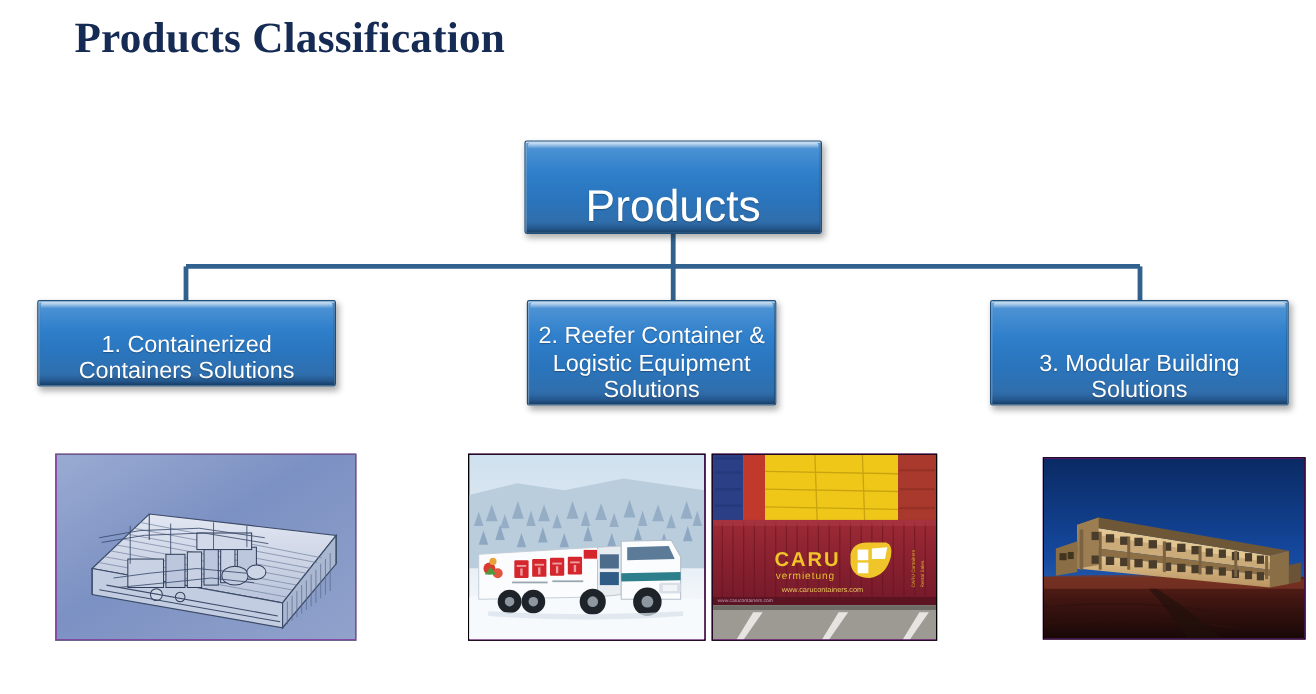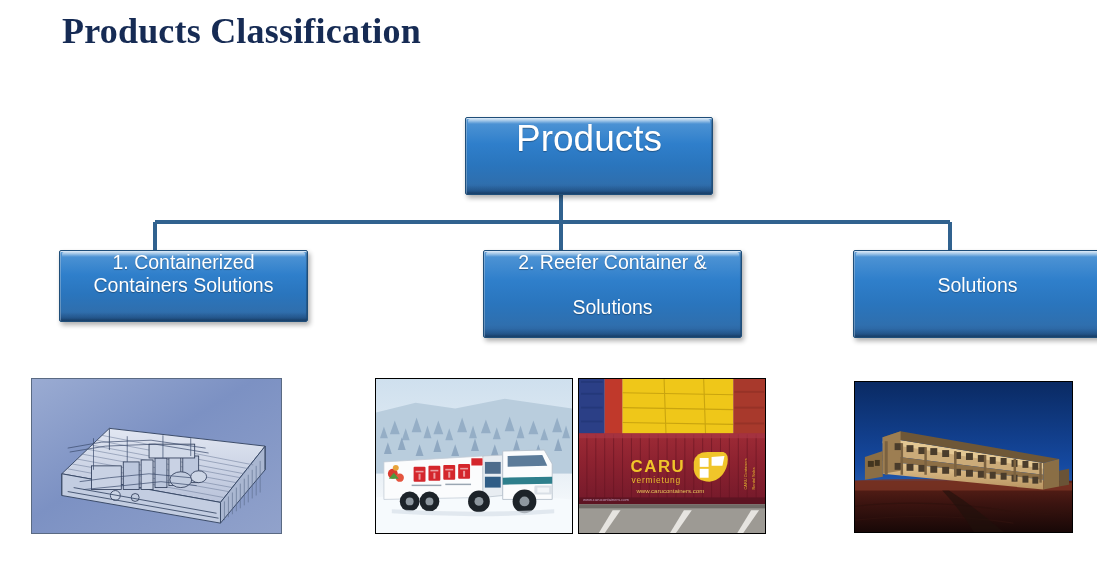--- a/index.html
+++ b/index.html
@@ -49,26 +49,25 @@
         #2a75bd 62%,
         #2f6fae 86%,
         #2a5d95 100%);
     box-shadow:
       inset 0 1px 0 rgba(255,255,255,.72),
       inset 1px 0 0 rgba(255,255,255,.28),
       inset -1px 0 0 rgba(0,0,0,.16),
       inset 0 -2px 2px rgba(0,0,0,.20),
       2px 3px 5px rgba(0,0,0,.32);
     display: flex;
-    align-items: flex-start;
+    align-items: flex-end;
     justify-content: center;
     text-align: center;
     color: #ffffff;
     text-shadow: 0 1px 1px rgba(0,0,0,.30);
-    margin-left: 28px;
   }
   .node::before {        
     content: "";
     position: absolute;
     left: 2px; right: 2px; top: 1px; height: 5px;
     border-radius: 2px 2px 0 0;
     background: linear-gradient(to bottom, rgba(255,255,255,.66), rgba(255,255,255,0));
     pointer-events: none;
   }
   .node::after {         
@@ -86,30 +85,31 @@
     font-weight: 400;
   }
 
   #node-root {
     left: 437px; top: 117px;
     width: 248px; height: 78px;
   }
   #node-root .node-text { font-size: 37px; }
 
   #node-1 { left: 31px;  top: 250px; width: 249px; height: 72px; }
-  #node-2 { left: 455px; top: 250px; width: 259px; height: 88px; }
+  #node-2 { left: 439px; top: 250px; width: 208px; height: 88px; }
   #node-3 { left: 825px; top: 250px; width: 249px; height: 88px; }
   .node-child .node-text { font-size: 19.5px; }
 
   
   .photo {
     position: absolute;
     border: 1px solid #000000;
     overflow: hidden;
     background: #a21caf;
+    margin-left: 15px;
   }
   #photo-containerized { left: 31px;  top: 378px; width: 251px; height: 156px; border-color:#5a6a83; }
   #photo-truck         { left: 375px; top: 378px; width: 198px; height: 156px; }
   #photo-caru          { left: 578px; top: 378px; width: 188px; height: 156px; }
   #photo-modular       { left: 854px; top: 381px; width: 219px; height: 152px; }
 
   .photo svg { display: block; width: 100%; height: 100%; }
 </style>
 </head>
 <body>
@@ -136,28 +136,28 @@
 <div class="node node-child" id="node-1">
   <span class="node-text">
     <span>1. Containerized</span><br>
     <span>Containers Solutions</span>
   </span>
 </div>
 
 <div class="node node-child" id="node-2">
   <span class="node-text">
     <span>2. Reefer Container &amp;</span><br>
-    <br>
+    <span>Logistic Equipment</span><br>
     <span>Solutions</span>
   </span>
 </div>
 
 <div class="node node-child" id="node-3">
   <span class="node-text">
-    <br>
+    <span>3. Modular Building</span><br>
     <span>Solutions</span>
   </span>
 </div>
 
 <div class="photo" id="photo-containerized">
   <svg viewBox="0 0 251 156" preserveAspectRatio="none">
     <defs>
       <linearGradient id="cadbg" x1="0" y1="0" x2="1" y2="1">
         <stop offset="0%" stop-color="#9aabd2"></stop>
         <stop offset="45%" stop-color="#7c91c3"></stop>

